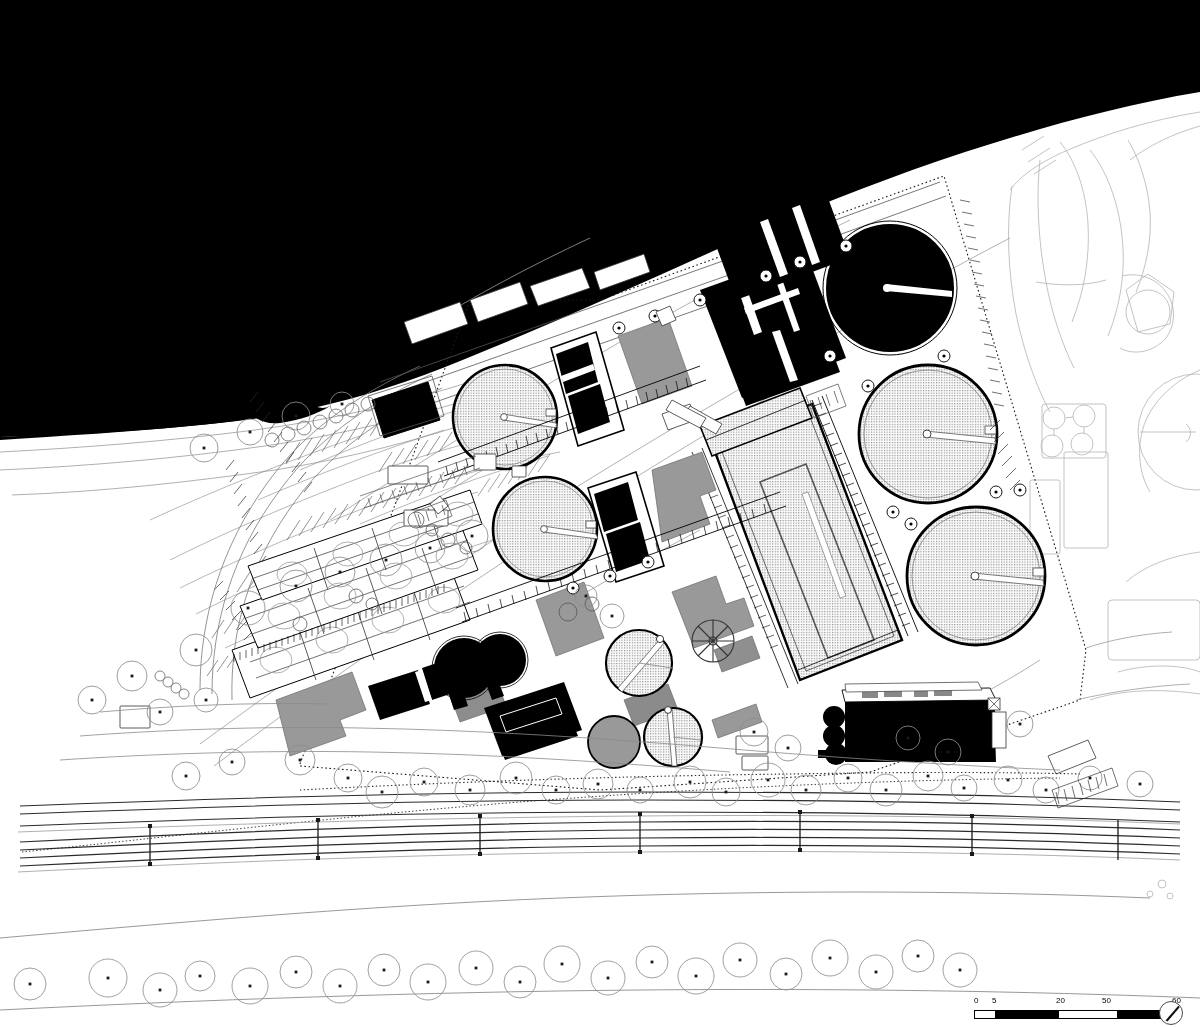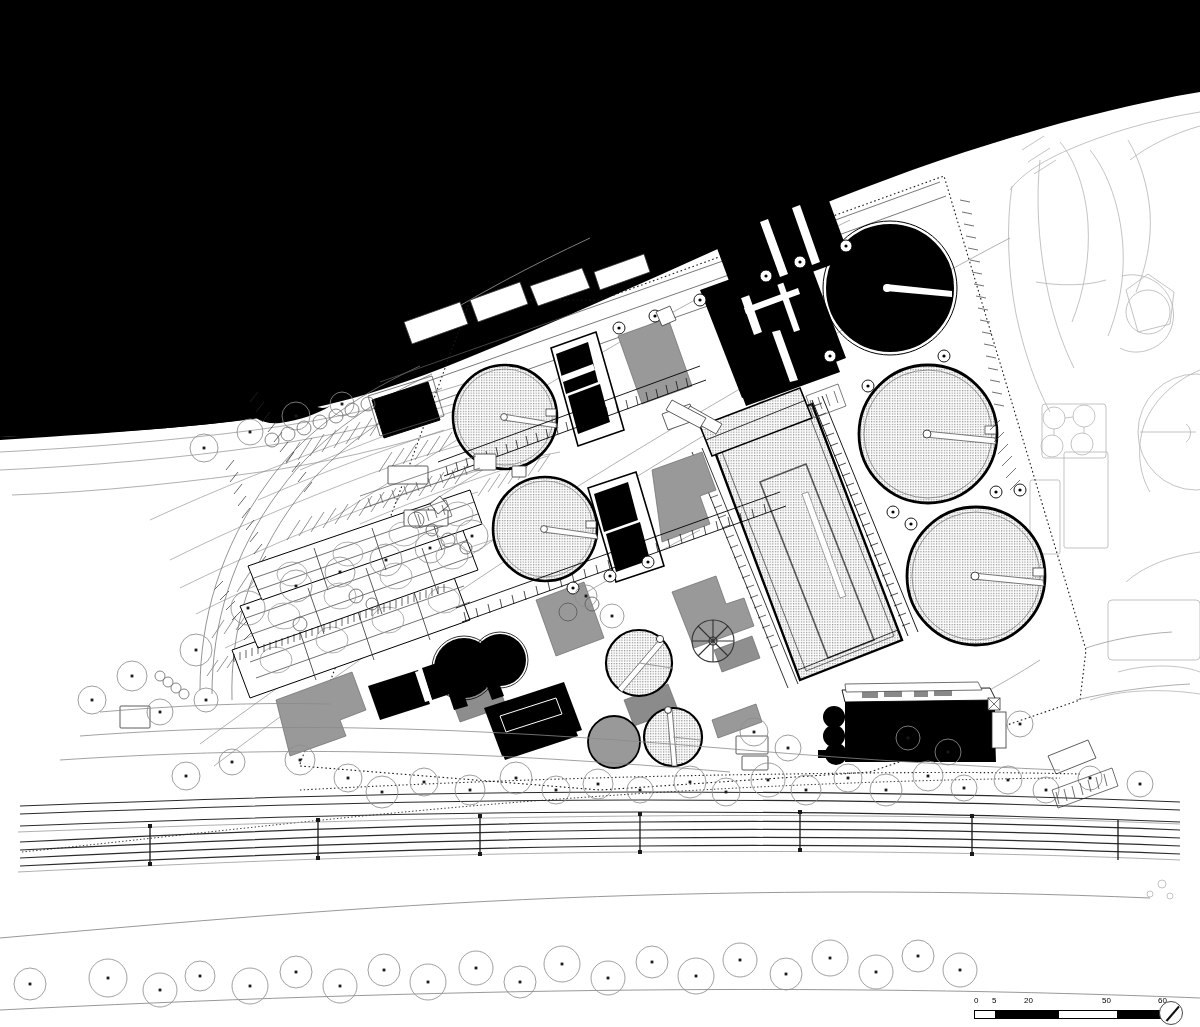--- a/index.html
+++ b/index.html
@@ -767,23 +767,23 @@
         <path d="M1076,700 C1110,692 1150,686 1190,684"></path>
       </g>
 
     </g>
   </svg>
 
   <div class="scalebar-wrap">
     <div class="sb-labels">
       <span style="left:6px">0</span>
       <span style="left:24px">5</span>
-      <span style="left:56px">20</span>
+      <span style="left:88px">20</span>
       <span style="left:134px">50</span>
-      <span style="left:190px">60</span>
+      <span style="left:204px">60</span>
     </div>
     <div class="sb-bar">
       <div class="sb-seg hollow" style="left:0px;width:22px"></div>
       <div class="sb-seg fill" style="left:22px;width:62px"></div>
       <div class="sb-seg hollow" style="left:84px;width:60px"></div>
       <div class="sb-seg fill" style="left:144px;width:60px"></div>
     </div>
     <svg class="northarrow" viewBox="0 0 26 26">
       <circle cx="13" cy="13" r="11.5" fill="#ffffff" stroke="#333" stroke-width="0.9"></circle>
       <path d="M20.5,5.5 L7.5,20.5 L9.5,21.5 L21.5,7.5 Z" fill="#111"></path>

